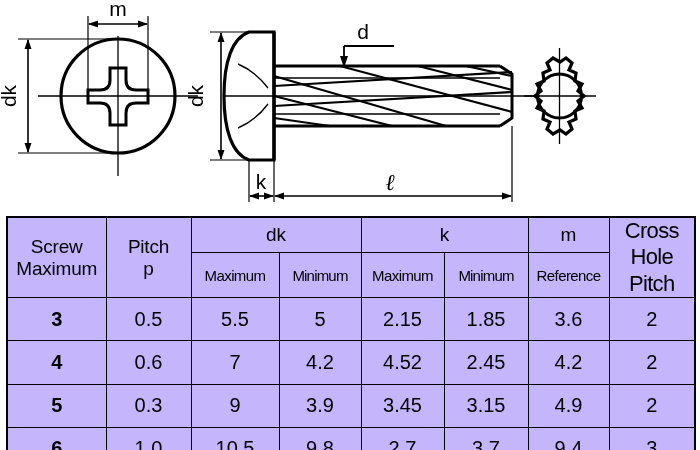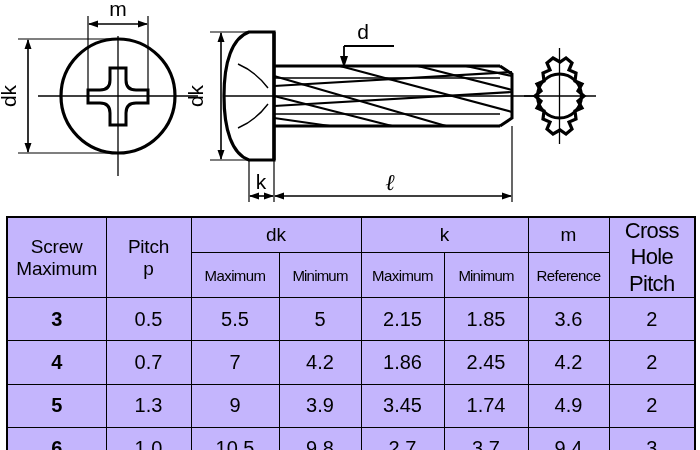--- a/index.html
+++ b/index.html
@@ -246,35 +246,35 @@
             <td class="cell">0.5</td>
             <td class="cell">5.5</td>
             <td class="cell">5</td>
             <td class="cell">2.15</td>
             <td class="cell">1.85</td>
             <td class="cell">3.6</td>
             <td class="cell">2</td>
           </tr>
           <tr>
             <td class="cell nom">4</td>
-            <td class="cell">0.7</td>
+            <td class="cell">0.6</td>
             <td class="cell">7</td>
             <td class="cell">4.2</td>
-            <td class="cell">1.86</td>
+            <td class="cell">4.52</td>
             <td class="cell">2.45</td>
             <td class="cell">4.2</td>
             <td class="cell">2</td>
           </tr>
           <tr>
             <td class="cell nom">5</td>
-            <td class="cell">1.3</td>
+            <td class="cell">0.3</td>
             <td class="cell">9</td>
             <td class="cell">3.9</td>
             <td class="cell">3.45</td>
-            <td class="cell">1.74</td>
+            <td class="cell">3.15</td>
             <td class="cell">4.9</td>
             <td class="cell">2</td>
           </tr>
           <tr>
             <td class="cell nom">6</td>
             <td class="cell">1.0</td>
             <td class="cell">10.5</td>
             <td class="cell">9.8</td>
             <td class="cell">2.7</td>
             <td class="cell">3.7</td>

